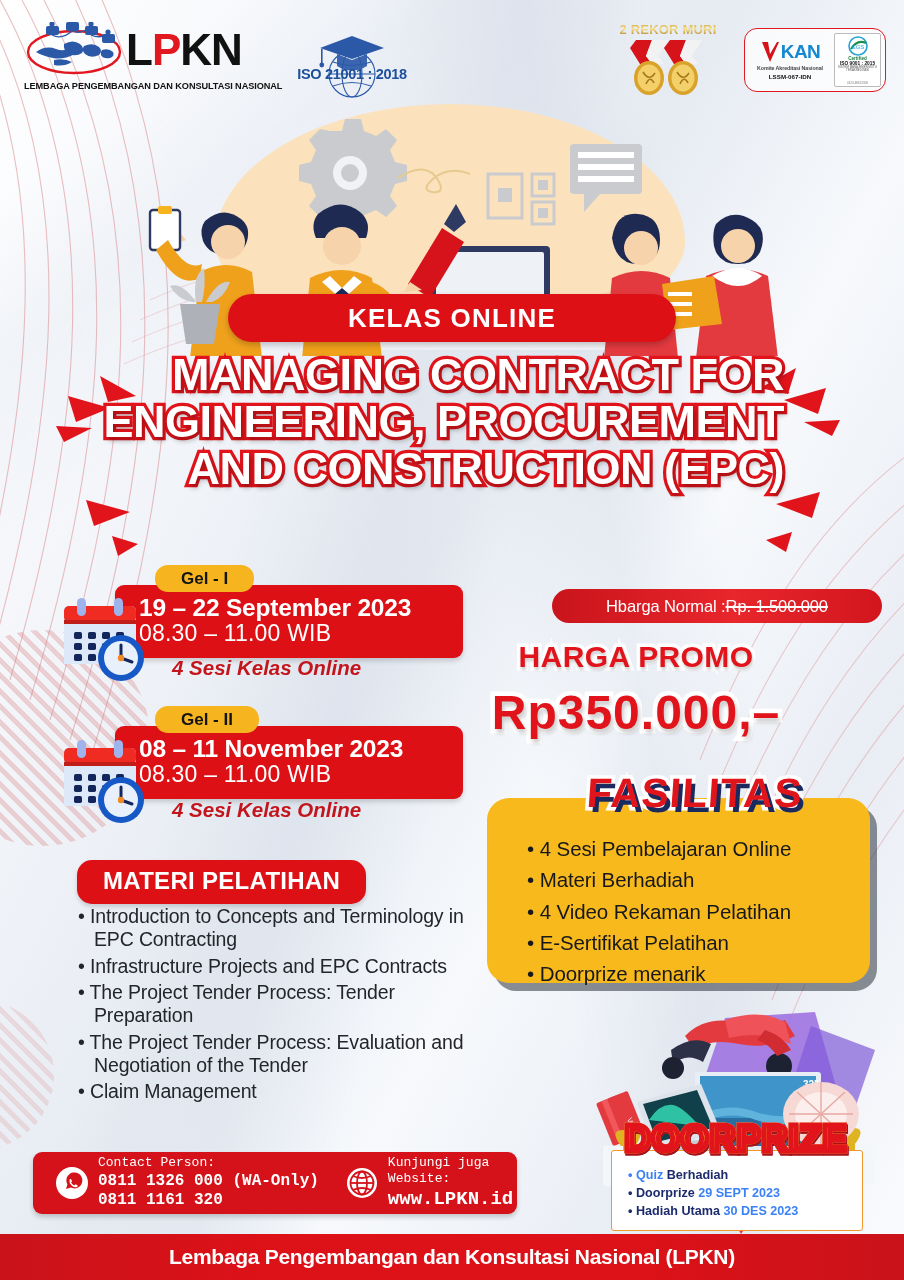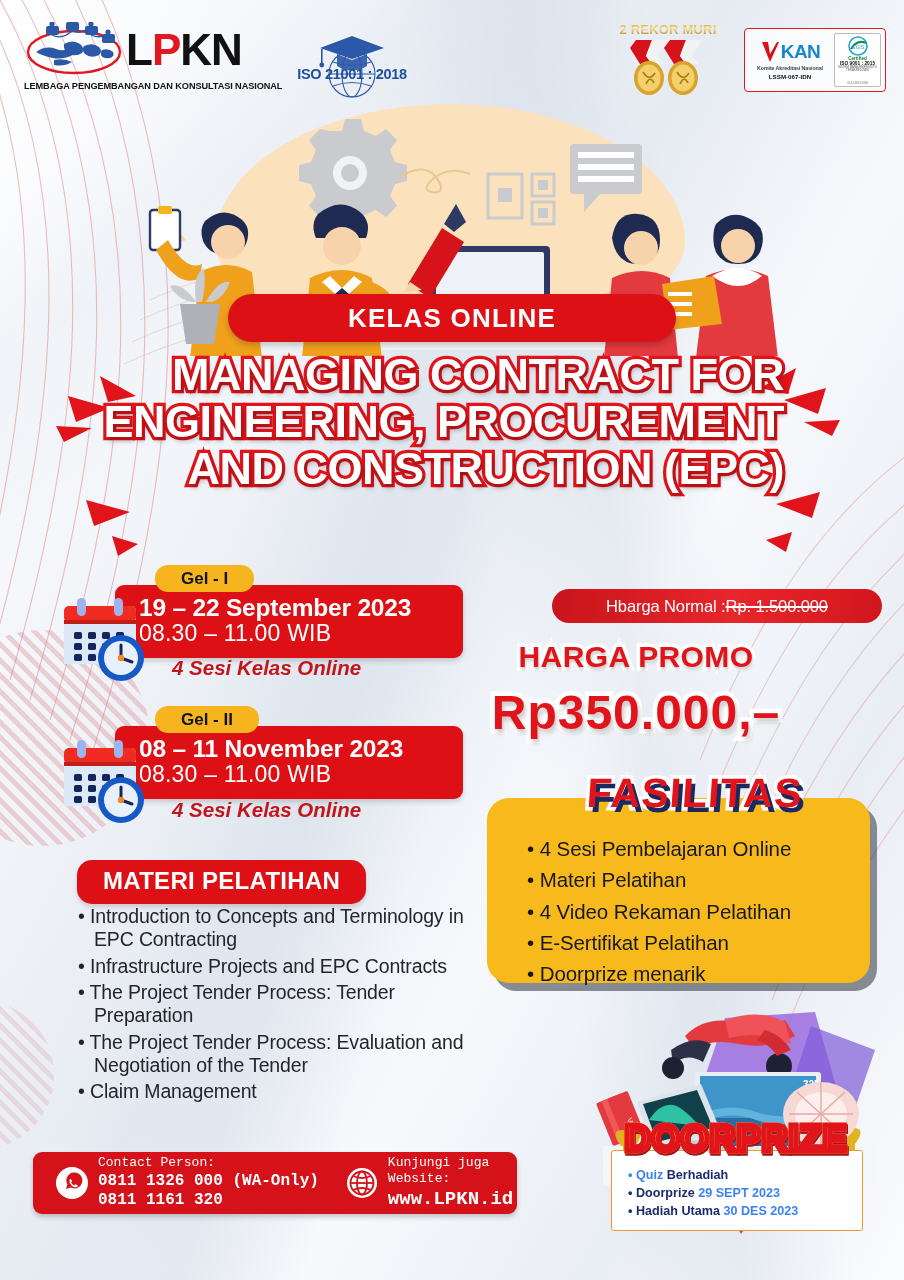--- a/index.html
+++ b/index.html
@@ -38,21 +38,21 @@
   .lpkn-text { font-size:44px; font-weight:bold; letter-spacing:-1px; line-height:1; font-family:"Liberation Sans",sans-serif; }
   .lpkn-text .l { color:#111; } .lpkn-text .p { color:#e1181f; } .lpkn-text .kn { color:#111; }
   .lpkn-sub { font-size:9.2px; font-weight:bold; color:#111; letter-spacing:-.1px; margin-top:3px; white-space:nowrap; }
   .iso-logo { position:absolute; left:292px; top:26px; width:120px; height:80px; text-align:center; }
   .iso-caption { position:absolute; left:0; right:0; top:40px; font-size:14.5px; font-weight:bold; color:#1c4f9c; letter-spacing:-.3px; }
   .muri { position:absolute; left:608px; top:22px; width:120px; text-align:center; }
   .muri-title { font-size:13px; font-weight:bold; letter-spacing:.2px;
     background:linear-gradient(180deg,#c8952a,#f6e08a 45%,#a8761d);
     -webkit-background-clip:text; background-clip:text; color:transparent; }
   .kan-box { position:absolute; left:744px; top:28px; width:142px; height:64px;
-    border:1.6px solid #e1181f; border-radius:4px; background:rgba(255,255,255,.72);
+    border:1.6px solid #e1181f; border-radius:13px; background:rgba(255,255,255,.72);
     display:flex; align-items:center; padding:3px 4px; gap:3px; }
   .kan-left { flex:1; text-align:center; line-height:1.05; }
   .kan-main { display:flex; align-items:center; justify-content:center; gap:1px; }
   .kan-word { font-size:19px; font-weight:bold; color:#1688cf; letter-spacing:-.5px; }
   .kan-s1 { font-size:5.3px; color:#444; font-weight:bold; margin-top:2px; letter-spacing:-.1px;}
   .kan-s2 { font-size:6.2px; color:#111; font-weight:bold; margin-top:2px; }
   .egs-box { width:47px; height:54px; border:.8px solid #bbb; border-radius:2px; background:#fff;
     display:flex; flex-direction:column; align-items:center; justify-content:flex-start; padding-top:2px; }
   .egs-c { font-size:4.6px; color:#1a7a3e; font-weight:bold; }
   .egs-i { font-size:4.8px; color:#111; font-weight:bold; }
@@ -512,21 +512,21 @@
   </div>
   <div class="harga-promo">
     <span>HARGA PROMO</span>
   </div>
   <div class="price-big">
     <span>Rp350.000,–</span>
   </div>
 
   <div class="fasilitas-card">
     <div class="fas-item">• 4 Sesi Pembelajaran Online</div>
-    <div class="fas-item">• Materi Pelatihan</div>
+    <div class="fas-item">• Materi Berhadiah</div>
     <div class="fas-item">• 4 Video Rekaman Pelatihan</div>
     <div class="fas-item">• E-Sertifikat Pelatihan</div>
     <div class="fas-item">• Doorprize menarik</div>
   </div>
   <div class="fasilitas-title">
     <span>FASILITAS</span>
   </div>
 
   <div class="materi-title">MATERI PELATIHAN</div>
   <div class="materi-list">
@@ -637,14 +637,17 @@
             <path d="M8,24 q9,-4 18,0"></path>
         </g>
       </svg>
       <div>
         <div class="cb-lbl">Kunjungi juga Website:</div>
         <div class="cb-val" style="font-size:19px">www.LPKN.id</div>
       </div>
     </div>
   </div>
 
+  <div class="footer">
+    <span>Lembaga Pengembangan dan Konsultasi Nasional (LPKN)</span>
+  </div>
 
 </div>
 
 </body></html>

